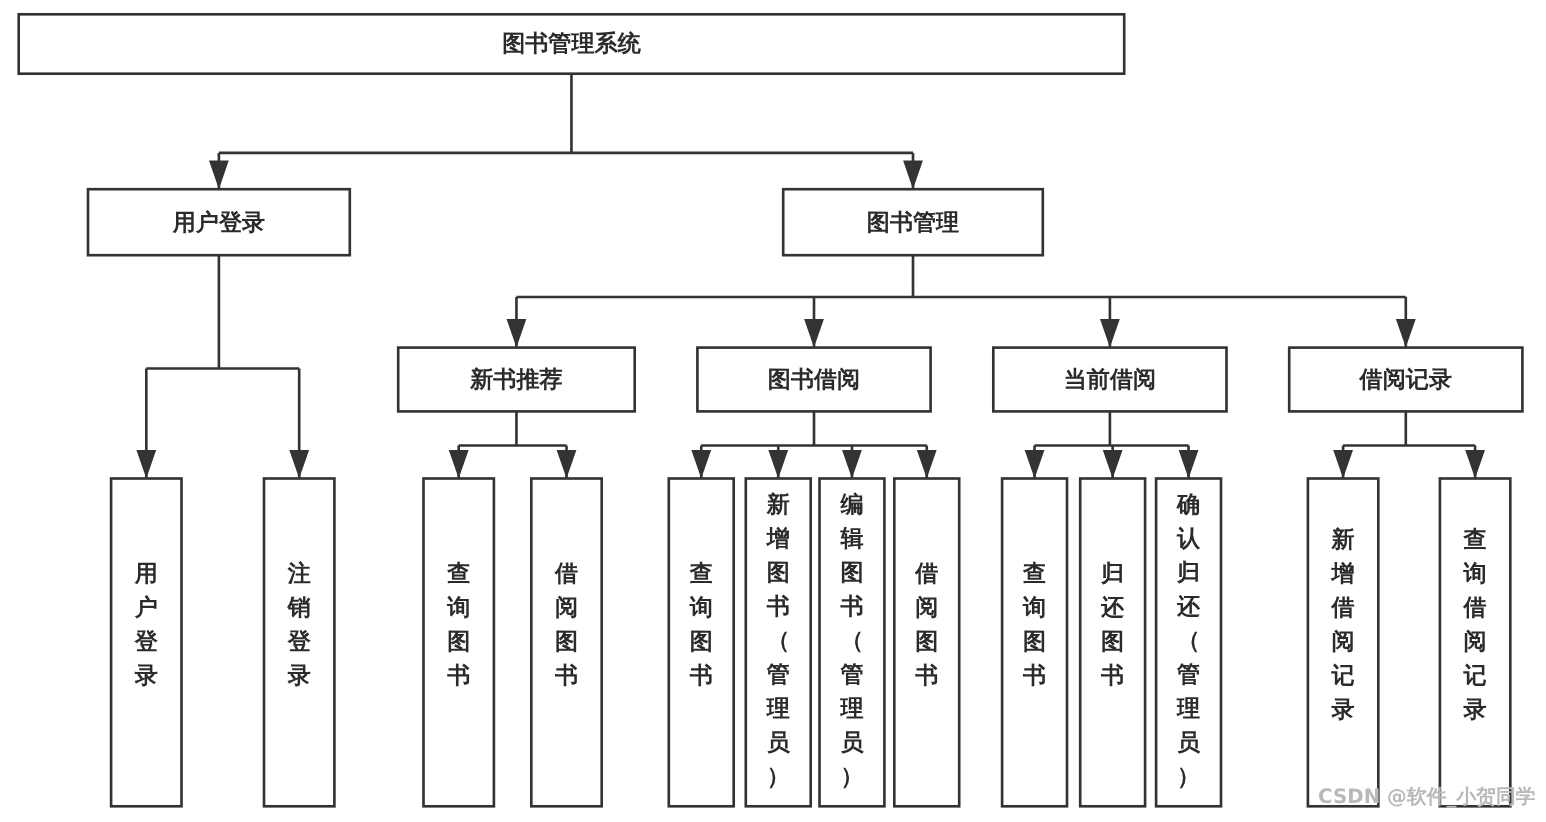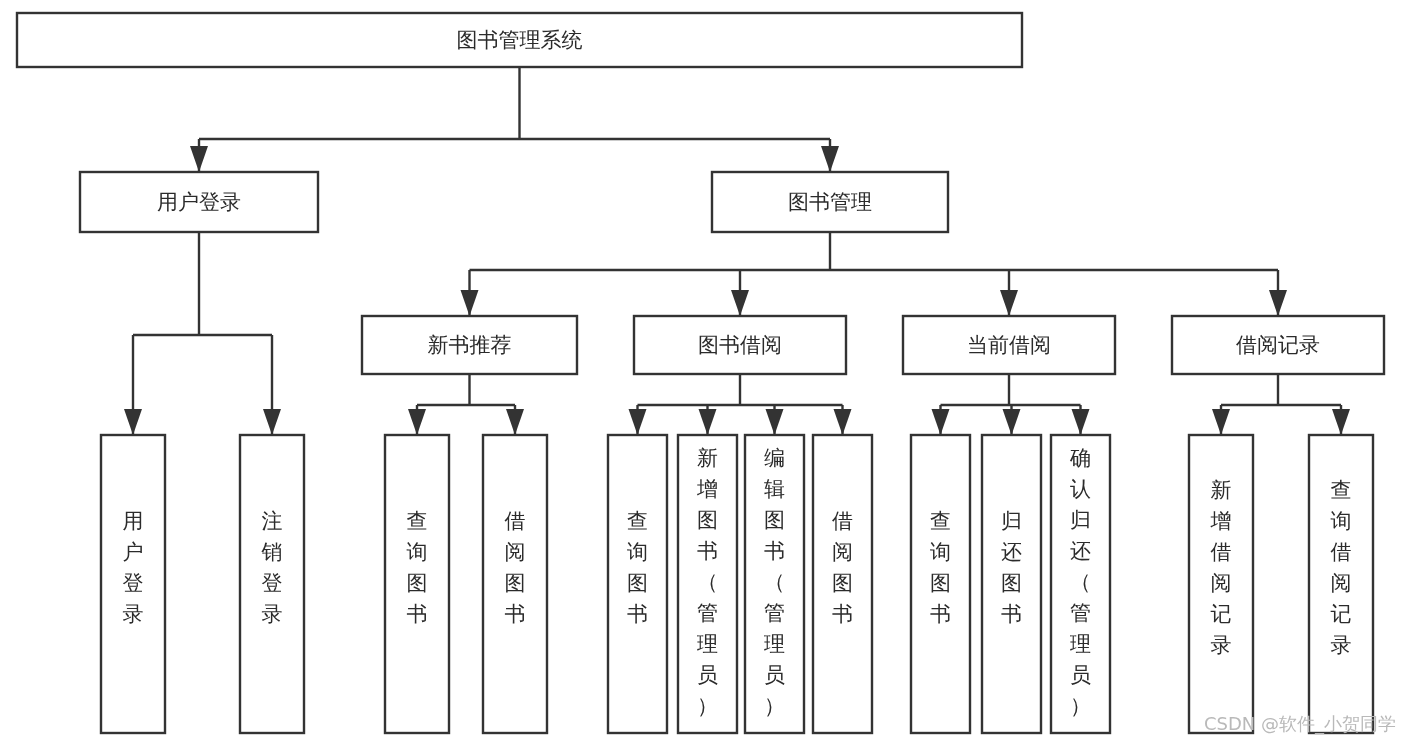--- a/index.html
+++ b/index.html
@@ -12,20 +12,21 @@
     width: 1405px;
     height: 747px;
     font-family: "DejaVu Sans", "Liberation Sans", sans-serif;
     overflow: hidden;
     position: relative;
   }
   #diagram-root {
     position: relative;
     width: 1405px;
     height: 669px;
+    font-weight: bold;
   }
   svg.diagram-canvas {
     display: block;
     width: 1405px;
     height: 747px;
   }
   .node-box {
     fill: #ffffff;
     stroke: #333333;
     stroke-width: 2.4;

